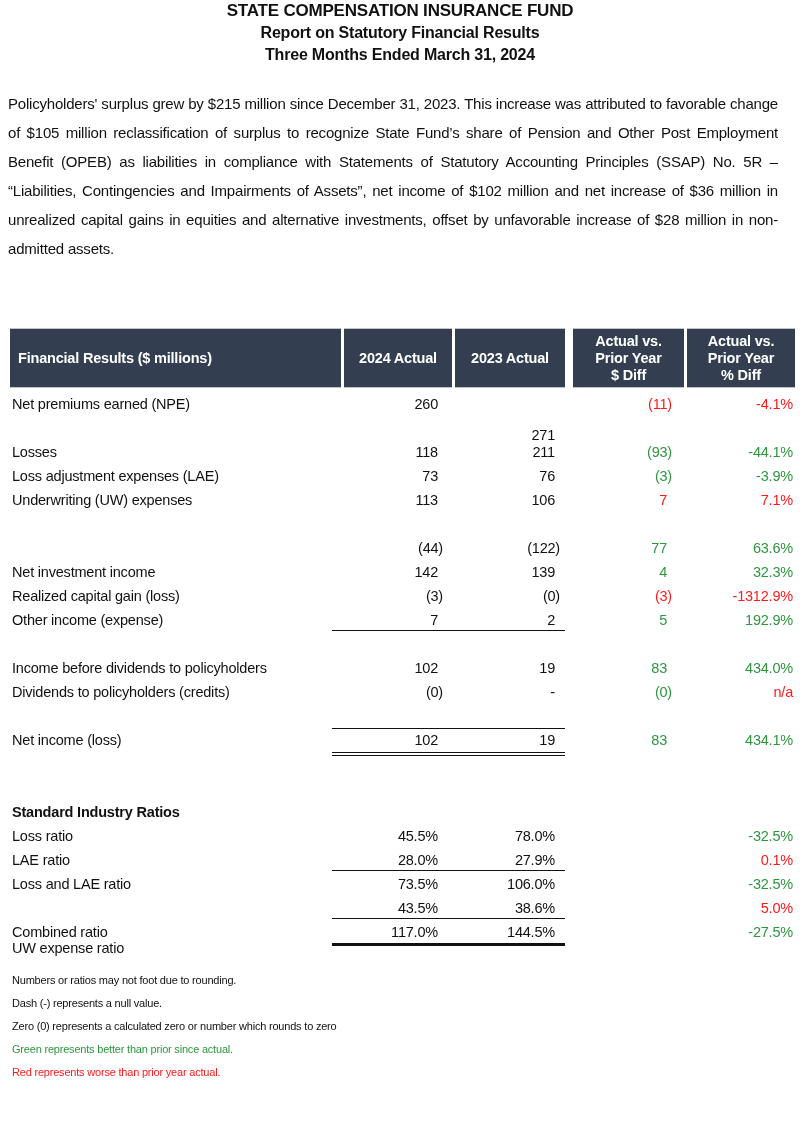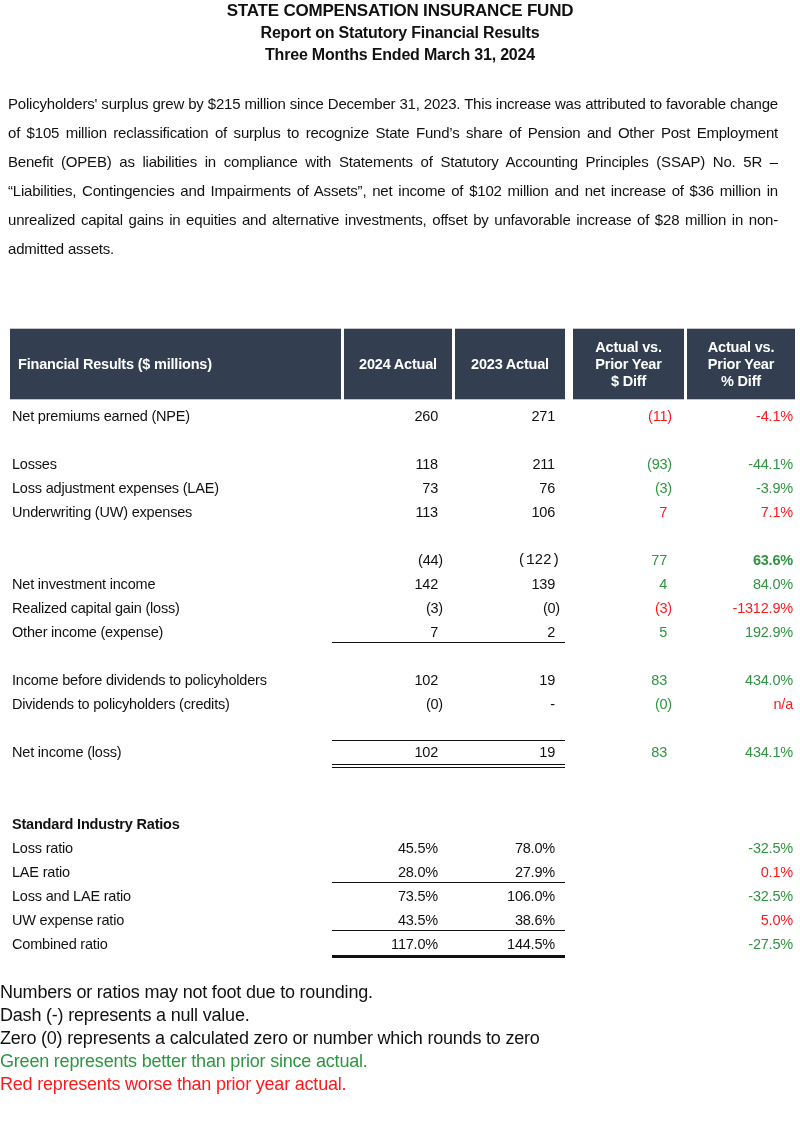--- a/index.html
+++ b/index.html
@@ -24,21 +24,21 @@
   
   .intro{
     margin:23px 22px 0 8px;height:203px;overflow:hidden;
     font-size:15px;line-height:29px;text-align:justify;
   }
   
   .table{margin:36px 0 0 10px;width:785px;font-size:14.5px;}
   .grid{display:grid;grid-template-columns:331px 3px 108px 3px 110px 8px 111px 3px 108px;}
   .thead .hcell{
     background:var(--header-bg);color:var(--header-fg);
-    font-weight:bold;height:72px;
+    font-weight:bold;height:60px;
     display:flex;align-items:center;justify-content:center;
     text-align:center;white-space:pre-line;line-height:17px;
     border-top:1px solid var(--hairline);border-bottom:1px solid var(--hairline);
   }
   .thead .hcell.first{justify-content:flex-start;text-align:left;padding-left:8px;}
   .tbody{margin-top:4px;}
   .trow{position:relative;display:grid;grid-template-columns:331px 3px 108px 3px 110px 8px 111px 3px 108px;height:24px;line-height:24px;}
   .cell{white-space:nowrap;overflow:visible;}
   .cell.label{grid-column:1;padding-left:2px;}
   .cell.label.section{font-weight:bold;}
@@ -51,21 +51,21 @@
   .green{color:var(--green);}
   .red{color:var(--red);}
   
   .rule{position:absolute;left:322px;width:233px;}
   .rule.single{height:0;border-top:1.6px solid var(--rule);}
   .rule.above{top:0;}
   .rule.below{bottom:1px;}
   .rule.double{height:4px;border-top:1.6px solid var(--rule);border-bottom:1.6px solid var(--rule);bottom:-4px;}
   .rule.thick{height:3.4px;background:var(--rule);bottom:-2px;}
   
-  .notes{margin:25px 0 0 0;font-size:18px;line-height:23px;}
+  .notes{margin:25px 0 0 12px;font-size:11px;line-height:23px;}
 </style>
 </head>
 <body>
 
 <div class="doc">
 
   <header class="title">
     <div class="l1">STATE COMPENSATION INSURANCE FUND</div>
     <div>Report on Statutory Financial Results</div>
     <div>Three Months Ended March 31, 2024</div>
@@ -82,21 +82,21 @@
 Prior Year
 $ Diff</div>
         <div class="hcell" style="grid-column: 9;">Actual vs.
 Prior Year
 % Diff</div>
       </div>
     <div class="tbody" id="t-body">
         <div class="trow">
           <div class="cell label" style="grid-column: 1;"><span class="paren">Net premiums earned (NPE)</span></div>
           <div class="cell v24" style="grid-column: 3;"><span>260</span></div>
-          <div class="cell v23" style="grid-column: 5;"><span>271</span></div>
+          <div class="cell v23" style="grid-column: 5; margin-top: 31px;"><span>271</span></div>
           <div class="cell vdd red" style="grid-column: 7;"><span class="paren">(11)</span></div>
           <div class="cell vpd red" style="grid-column: 9;"><span>-4.1%</span></div>
         </div>
         <div class="trow"></div>
         <div class="trow">
           <div class="cell label" style="grid-column: 1;"><span>Losses</span></div>
           <div class="cell v24" style="grid-column: 3;"><span>118</span></div>
           <div class="cell v23" style="grid-column: 5;"><span>211</span></div>
           <div class="cell vdd green" style="grid-column: 7;"><span class="paren">(93)</span></div>
           <div class="cell vpd green" style="grid-column: 9;"><span>-44.1%</span></div>
@@ -111,30 +111,30 @@
         <div class="trow">
           <div class="cell label" style="grid-column: 1;"><span>Underwriting (UW) expenses</span></div>
           <div class="cell v24" style="grid-column: 3;"><span>113</span></div>
           <div class="cell v23" style="grid-column: 5;"><span>106</span></div>
           <div class="cell vdd red" style="grid-column: 7;"><span>7</span></div>
           <div class="cell vpd red" style="grid-column: 9;"><span>7.1%</span></div>
         </div>
         <div class="trow"></div>
         <div class="trow">
           <div class="cell v24" style="grid-column: 3;"><span class="paren">(44)</span></div>
-          <div class="cell v23" style="grid-column: 5; font-family: Liberation Mono, monospace;"><span class="paren">(122)</span></div>
+          <div class="cell v23" style="grid-column: 5;"><span class="paren">(122)</span></div>
           <div class="cell vdd green" style="grid-column: 7;"><span>77</span></div>
-          <div class="cell vpd green" style="grid-column: 9; font-weight: bold;"><span>63.6%</span></div>
+          <div class="cell vpd green" style="grid-column: 9;"><span>63.6%</span></div>
         </div>
         <div class="trow">
           <div class="cell label" style="grid-column: 1;"><span>Net investment income</span></div>
           <div class="cell v24" style="grid-column: 3;"><span>142</span></div>
           <div class="cell v23" style="grid-column: 5;"><span>139</span></div>
           <div class="cell vdd green" style="grid-column: 7;"><span>4</span></div>
-          <div class="cell vpd green" style="grid-column: 9;"><span>84.0%</span></div>
+          <div class="cell vpd green" style="grid-column: 9;"><span>32.3%</span></div>
         </div>
         <div class="trow">
           <div class="cell label" style="grid-column: 1;"><span class="paren">Realized capital gain (loss)</span></div>
           <div class="cell v24" style="grid-column: 3;"><span class="paren">(3)</span></div>
           <div class="cell v23" style="grid-column: 5;"><span class="paren">(0)</span></div>
           <div class="cell vdd red" style="grid-column: 7;"><span class="paren">(3)</span></div>
           <div class="cell vpd red" style="grid-column: 9;"><span>-1312.9%</span></div>
         </div>
         <div class="trow">
           <div class="cell label" style="grid-column: 1;"><span class="paren">Other income (expense)</span></div>
@@ -187,21 +187,21 @@
           <div class="cell vpd red" style="grid-column: 9;"><span>0.1%</span></div>
           <div class="rule single below"></div>
         </div>
         <div class="trow">
           <div class="cell label" style="grid-column: 1;"><span>Loss and LAE ratio</span></div>
           <div class="cell v24" style="grid-column: 3;"><span>73.5%</span></div>
           <div class="cell v23" style="grid-column: 5;"><span>106.0%</span></div>
           <div class="cell vpd green" style="grid-column: 9;"><span>-32.5%</span></div>
         </div>
         <div class="trow">
-          <div class="cell label" style="grid-column: 1;"><span>UW expense ratio</span></div>
+          <div class="cell label" style="grid-column: 1; margin-top: 40px;"><span>UW expense ratio</span></div>
           <div class="cell v24" style="grid-column: 3;"><span>43.5%</span></div>
           <div class="cell v23" style="grid-column: 5;"><span>38.6%</span></div>
           <div class="cell vpd red" style="grid-column: 9;"><span>5.0%</span></div>
           <div class="rule single below"></div>
         </div>
         <div class="trow">
           <div class="cell label" style="grid-column: 1;"><span>Combined ratio</span></div>
           <div class="cell v24" style="grid-column: 3;"><span>117.0%</span></div>
           <div class="cell v23" style="grid-column: 5;"><span>144.5%</span></div>
           <div class="cell vpd green" style="grid-column: 9;"><span>-27.5%</span></div>

